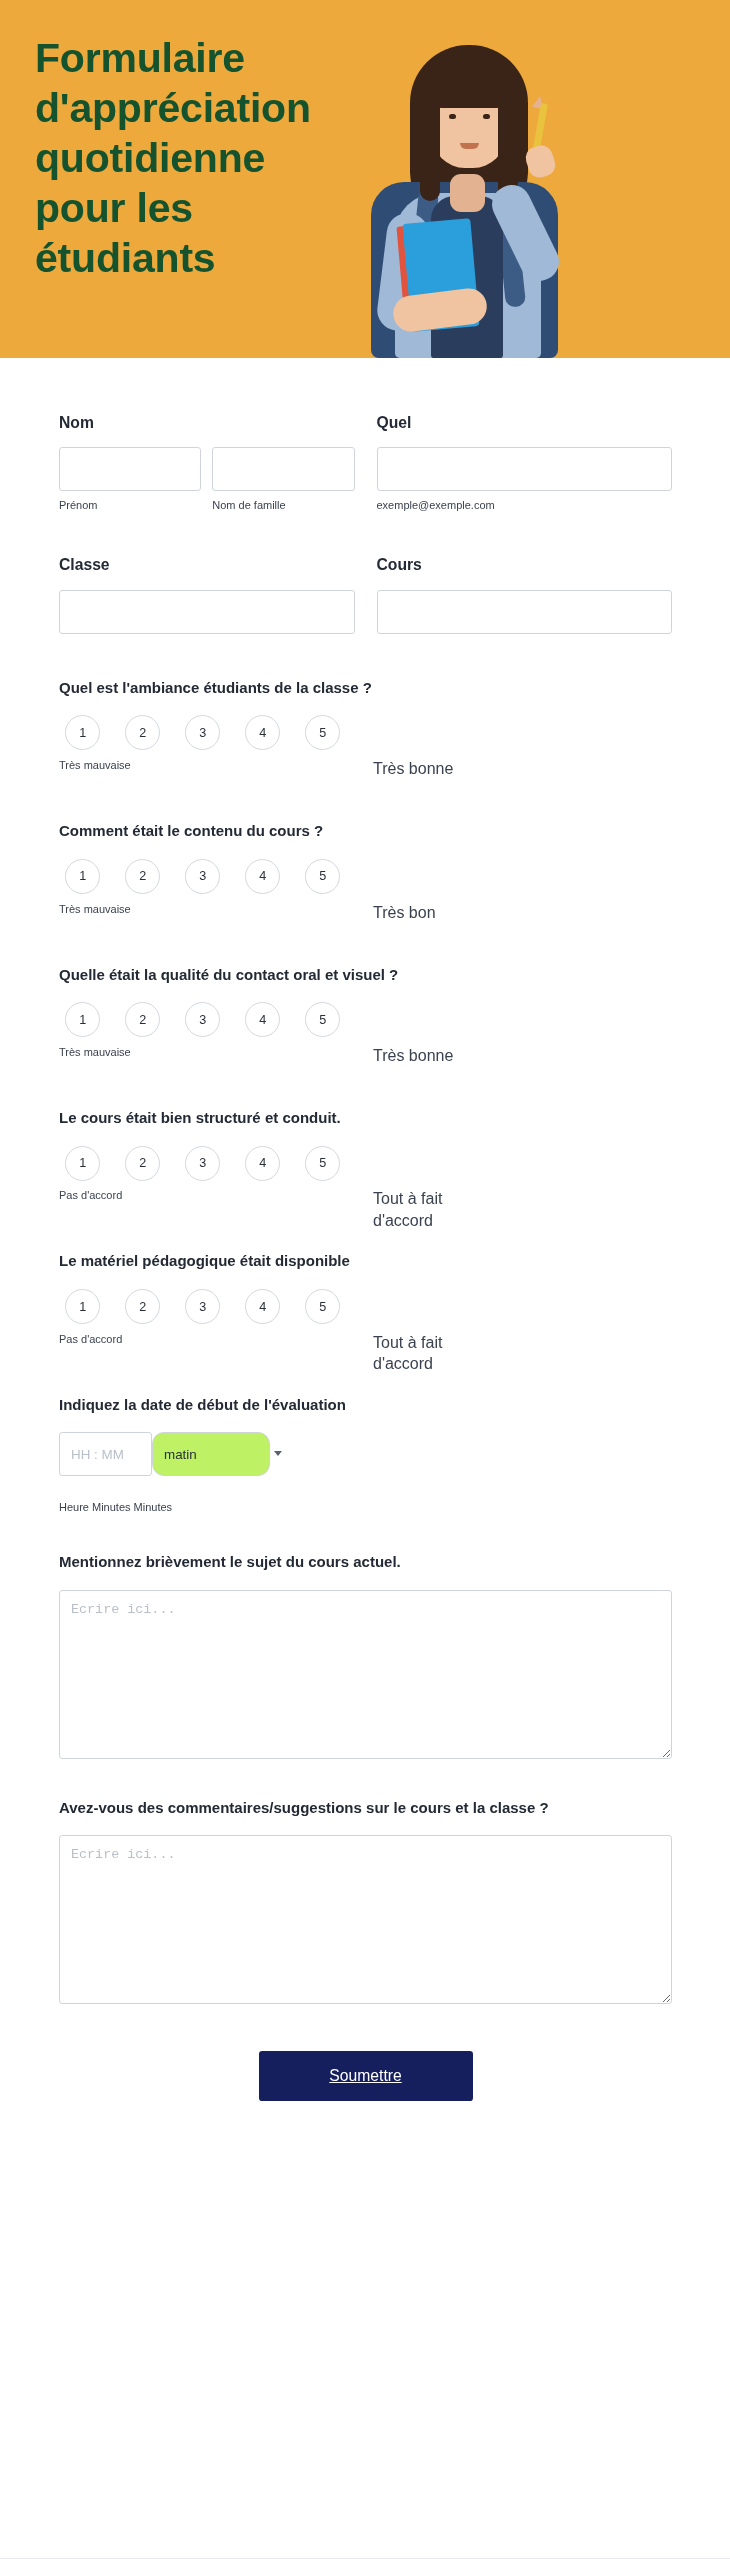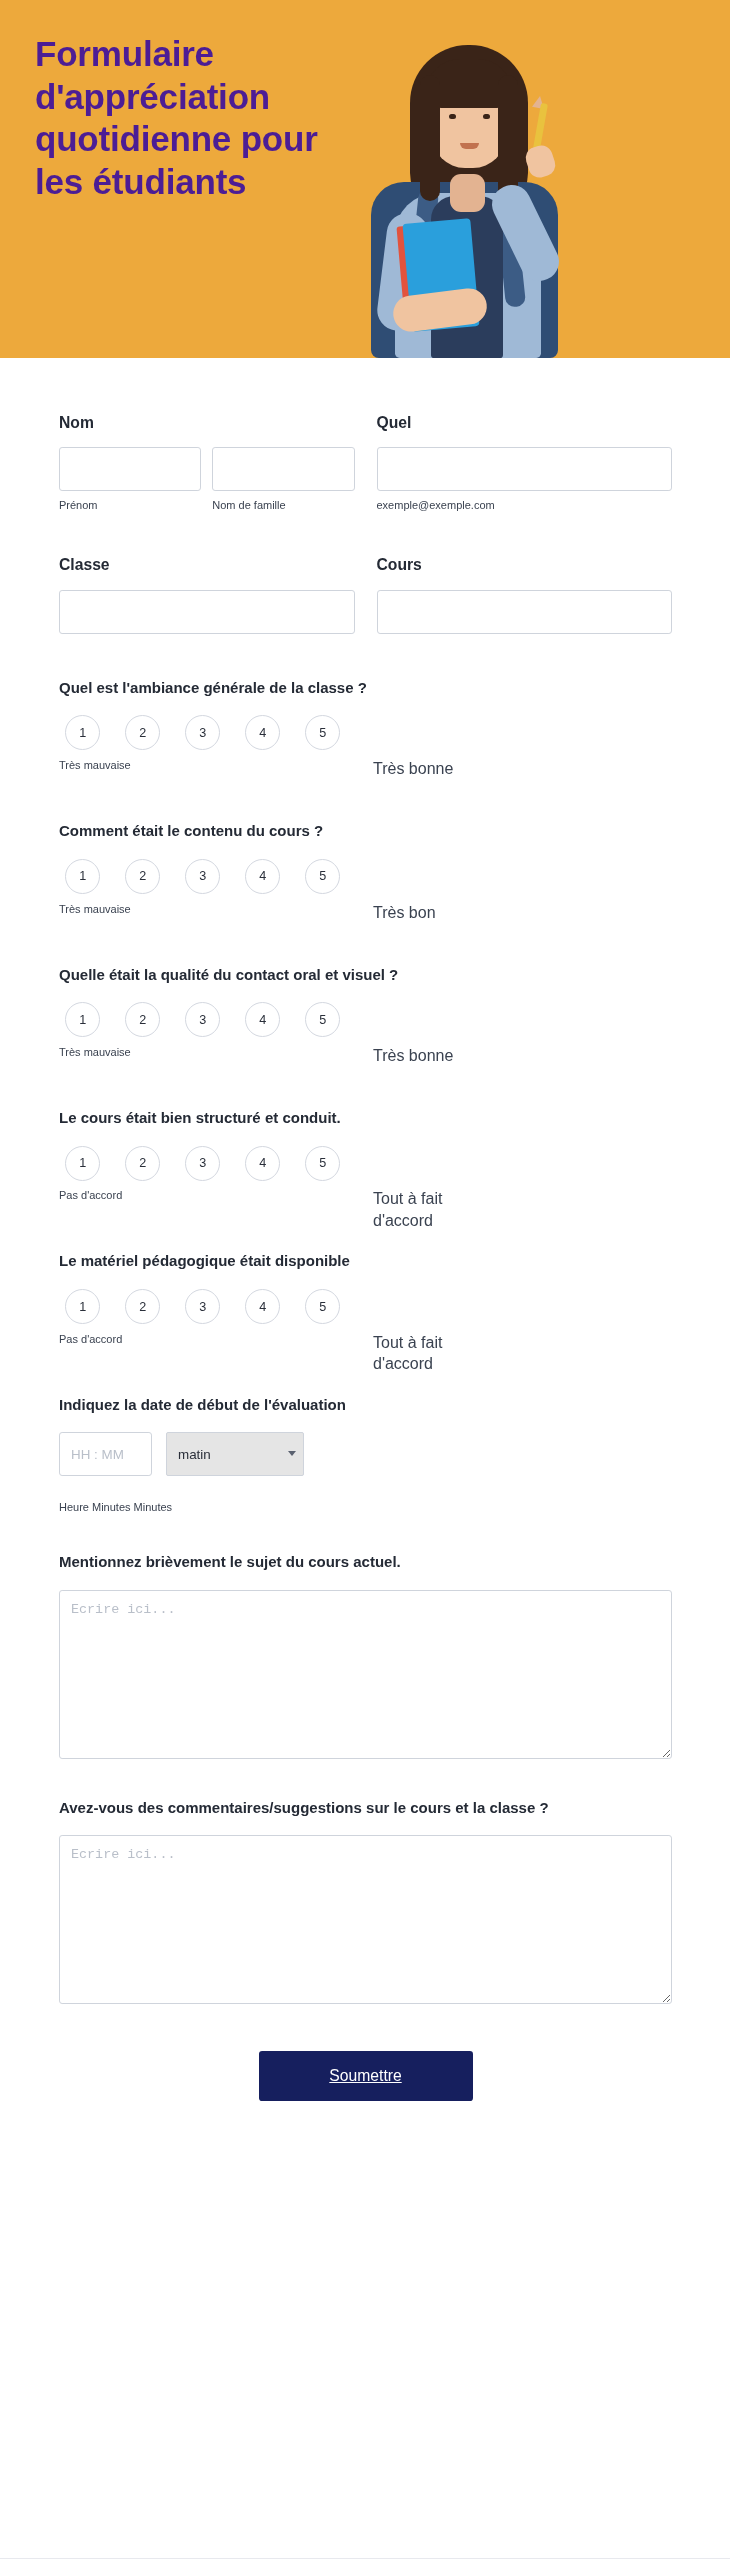--- a/index.html
+++ b/index.html
@@ -27,24 +27,24 @@
     width: 731px;
     height: 358px;
     background: #eda93c;
     overflow: hidden;
   }
   .banner-title {
     position: absolute;
     left: 35px;
     top: 33px;
     width: 330px;
-    font-size: 35px;
+    font-size: 41px;
     line-height: 1.22;
     font-weight: bold;
-    color: #4c1d95;
+    color: #14532d;
     letter-spacing: -0.2px;
   }
   
   .student {
     position: absolute;
     right: 134px;
     bottom: 0;
     width: 259px;
     height: 330px;
   }
@@ -348,46 +348,45 @@
     top: 0;
     width: 86px;
     font-size: 16px;
     color: #3a4250;
     line-height: 1.35;
   }
 
   
   .time-row {
     display: flex;
-    gap: 14px;
   }
   .time-input {
     width: 93px;
     height: 44px;
     box-sizing: border-box;
     border: 0.8px solid #cfd4dc;
     border-radius: 3.1px;
     font-size: 13.4px;
     color: #b9bfc9;
     padding: 0 11px;
     background: #ffffff;
     display: flex;
     align-items: center;
   }
   .select-wrap {
     position: relative;
     width: 141px;
   }
   .select-box {
-    width: 138px;
+    width: 118px;
     height: 44px;
     box-sizing: border-box;
     border: 0.8px solid #cfd4dc;
-    border-radius: 2px;
-    background: #e5e5e5;
+    border-radius: 12px;
+    background: #bef264;
     font-size: 13.4px;
     color: #2a2f3a;
     padding: 0 28px 0 11px;
     display: flex;
     align-items: center;
     cursor: pointer;
   }
   .chev {
     position: absolute;
     right: 11px;
@@ -510,21 +509,21 @@
         <div class="field-label">Classe</div>
         <input class="text-input" type="text" value="" placeholder="" style="">
       </div>
       <div class="col">
         <div class="field-label">Cours</div>
         <input class="text-input" type="text" value="" placeholder="" style="">
       </div>
     </div>
 
     <div class="question">
-      <div class="q-title">Quel est l'ambiance générale de la classe ?</div>
+      <div class="q-title">Quel est l'ambiance étudiants de la classe ?</div>
       <div class="scale">
         <div class="scale-item">1</div>
         <div class="scale-item">2</div>
         <div class="scale-item">3</div>
         <div class="scale-item">4</div>
         <div class="scale-item">5</div>
       </div>
       <div class="scale-ends">
         <div class="scale-end-left">Très mauvaise</div>
         <div class="scale-end-right">Très bonne</div>

